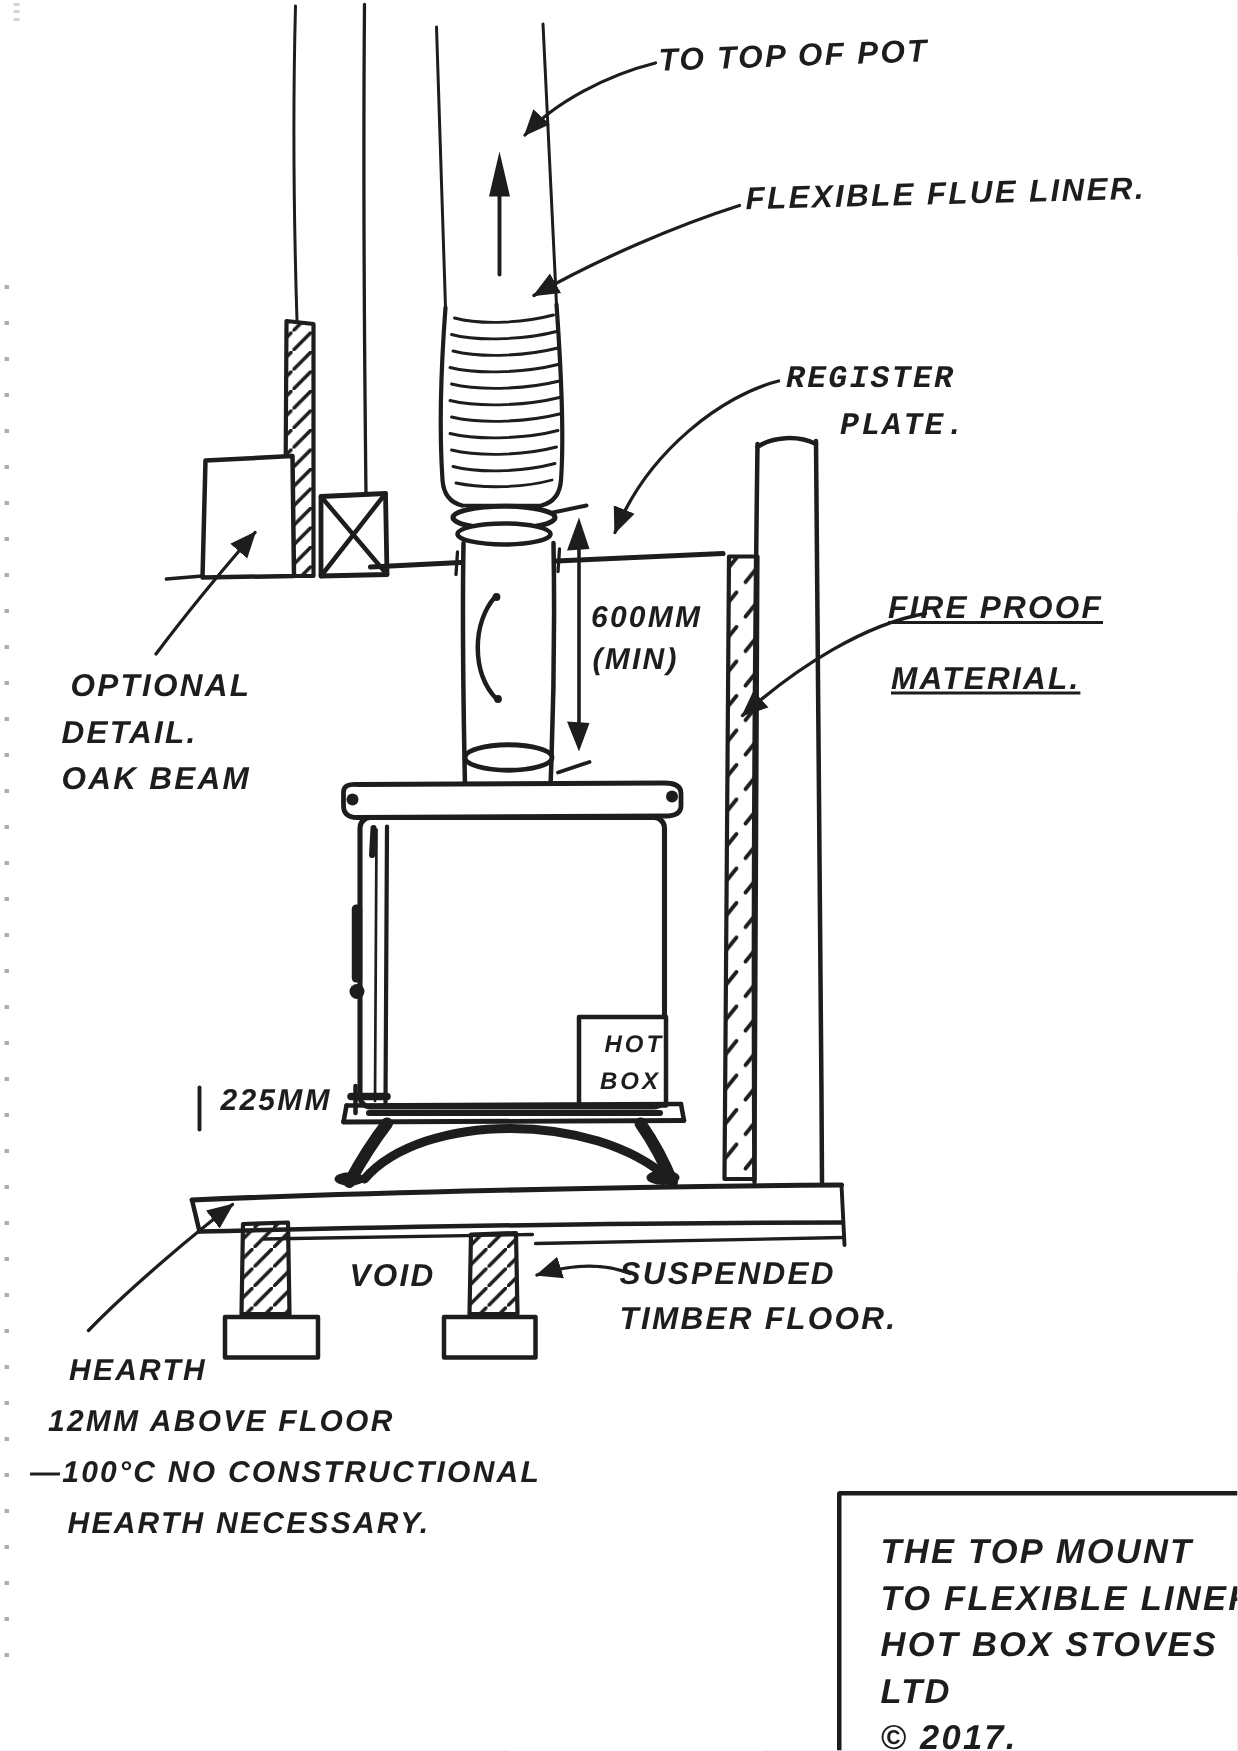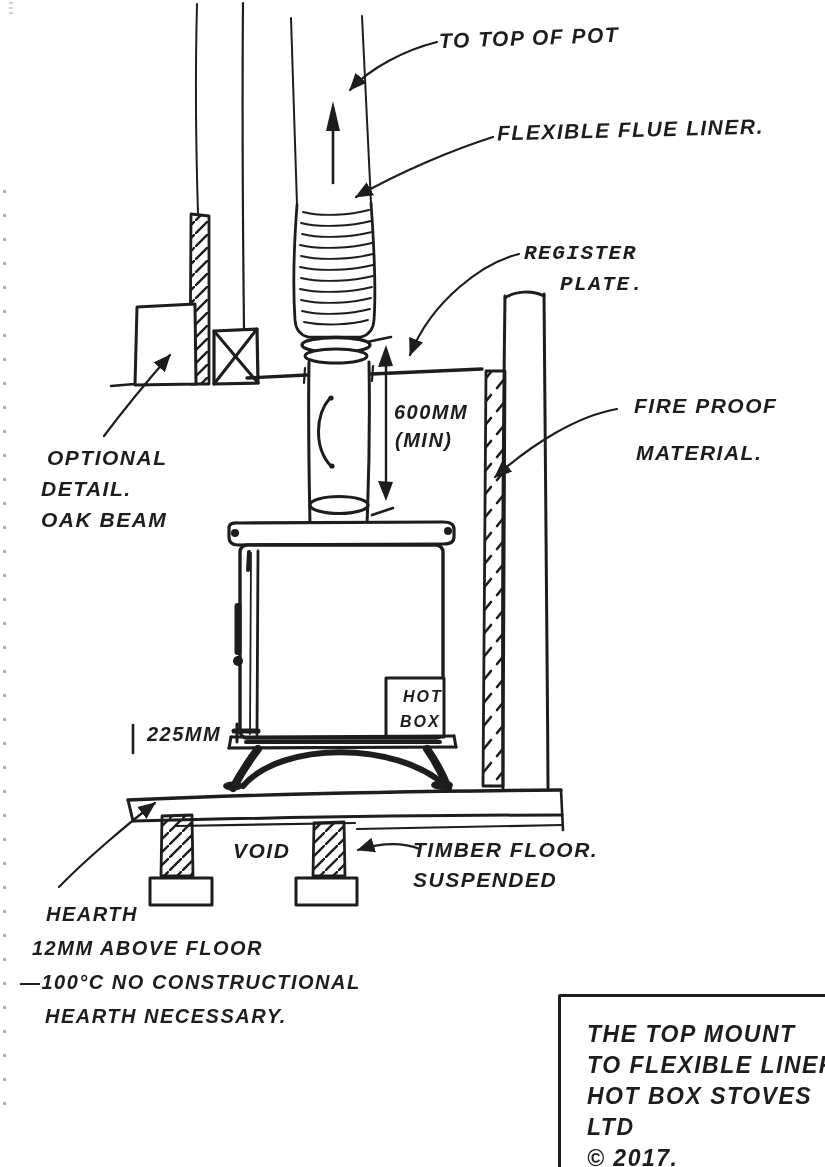--- a/index.html
+++ b/index.html
@@ -178,43 +178,43 @@
 
   <div class="label" style="left:439px;top:24px;font-size:21px;transform:rotate(-2deg);">TO TOP OF POT</div>
 
   <div class="label" style="left:497px;top:116px;font-size:21px;transform:rotate(-1.5deg);">FLEXIBLE FLUE LINER.</div>
 
   <div class="label" style="left:524px;top:238px;font-size:21px;line-height:31px;font-family:Liberation Mono, monospace;">
     <div>REGISTER</div>
     <div style="margin-left:36px;">PLATE.</div>
   </div>
 
-  <div class="label" style="left:634px;top:390px;font-size:21px;line-height:31px;">
+  <div class="label" style="left:592px;top:390px;font-size:21px;line-height:31px;text-decoration:underline;">
     <div>FIRE PROOF</div>
     <div style="margin-left:2px;margin-top:16px;">MATERIAL.</div>
   </div>
 
   <div class="label" style="left:41px;top:442px;font-size:21px;line-height:31px;">
     <div style="margin-left:6px;">OPTIONAL</div>
     <div>DETAIL.</div>
     <div>OAK BEAM</div>
   </div>
 
   <div class="label" style="left:394px;top:398px;font-size:20px;line-height:28px;">
     <div>600MM</div>
     <div style="margin-left:1px;">(MIN)</div>
   </div>
 
   <div class="label" style="left:147px;top:721px;font-size:20px;">225MM</div>
 
   <div class="label" style="left:233px;top:837px;font-size:21px;">VOID</div>
 
   <div class="label" style="left:413px;top:835px;font-size:21px;line-height:30px;">
+    <div>SUSPENDED</div>
     <div>TIMBER FLOOR.</div>
-    <div>SUSPENDED</div>
   </div>
 
   <div class="label" style="left:20px;top:897px;font-size:20px;line-height:34px;">
     <div style="margin-left:26px;">HEARTH</div>
     <div style="margin-left:12px;">12MM ABOVE FLOOR</div>
     <div>—100°C NO CONSTRUCTIONAL</div>
     <div style="margin-left:25px;">HEARTH NECESSARY.</div>
   </div>
 
   <div class="label" style="left:400px;top:684px;font-size:16px;line-height:25px;letter-spacing:2px;">

